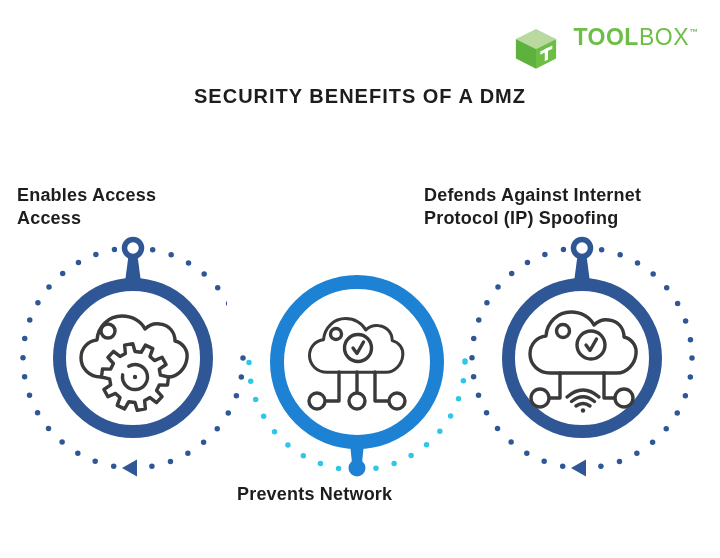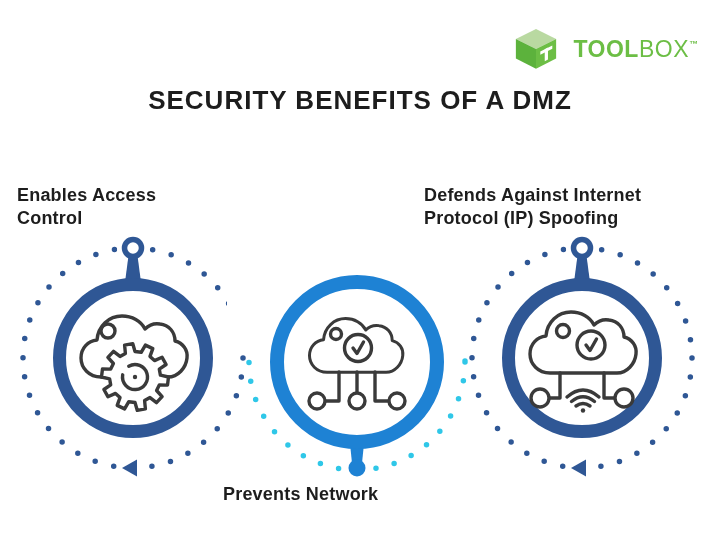--- a/index.html
+++ b/index.html
@@ -5,33 +5,33 @@
   :root{
     --navy:#2f5795; --azure:#1e82d4; --cyan:#2fc7e8;
     --icon_stroke:#3a3a3a; --text:#1d1d1d;
     --logo_green:#6cbe45; --logo_green_light:#b9d9a1; --logo_green_dark:#5cb23c;
     --background:#ffffff;
   }
   html,body{margin:0;padding:0;background:#e8e8e8;}
   .stage{position:relative;width:720px;height:558px;background:var(--background);
          font-family:"Liberation Sans",sans-serif;overflow:hidden;margin:0 auto;}
   
-  .logo{position:absolute;top:26px;right:22px;display:flex;align-items:center;gap:14px;}
+  .logo{position:absolute;top:26px;right:22px;display:flex;align-items:flex-start;gap:14px;}
   .brand-text{font-size:23px;font-weight:700;color:var(--logo_green);letter-spacing:.5px;line-height:1;}
   .brand-text .b2{font-weight:400;}
   .brand-text sup{font-size:9px;font-weight:700;vertical-align:10px;letter-spacing:0;}
   
   .title{position:absolute;top:85px;left:0;right:0;text-align:center;
-         font-size:26px;font-weight:700;letter-spacing:1px;color:var(--text);margin:0;}
+         font-size:20px;font-weight:700;letter-spacing:1px;color:var(--text);margin:0;}
   
   .label{position:absolute;text-align:left;font-size:18px;font-weight:700;
          line-height:23px;color:var(--text);letter-spacing:.2px;}
   #label-left{left:17px;top:184px;width:240px;}
   #label-right{left:424px;top:184px;width:308px;}
-  #label-center{left:223px;top:483px;width:240px;}
+  #label-center{left:237px;top:483px;width:240px;}
   
   .med{position:absolute;width:260px;height:260px;}
   #med-left{left:3px;top:228px;}
   #med-center{left:227px;top:232px;}
   #med-right{left:452px;top:228px;}
   .dots{fill:none;stroke-width:5.5;stroke-linecap:round;stroke-dasharray:0 19.2;}
   .dots-navy{stroke:var(--navy);}
   .dots-cyan{stroke:var(--cyan);stroke-dasharray:0 18.8;}
   .ring{fill:#fff;stroke-width:13;}
   .ring-navy{stroke:var(--navy);}
@@ -58,21 +58,21 @@
         <rect x="4.6" y="0" width="3.4" height="12.5" fill="#fff"></rect>
       </g>
     </svg>
     <div class="brand-text"><span class="b1">TOOL</span><span class="b2">BOX</span><sup>™</sup></div>
   </div>
 
   <h1 class="title">SECURITY BENEFITS OF A DMZ</h1>
 
   <div class="label" id="label-left">
     <div>Enables Access</div>
-    <div>Control</div>
+    <div>Access</div>
   </div>
   <div class="label" id="label-right">
     <div>Defends Against Internet</div>
     <div>Protocol (IP) Spoofing</div>
   </div>
   <div class="label" id="label-center">
     <div>Prevents Network</div>
   </div>
 
   <svg class="med" id="med-left" viewBox="-130 -130 260 260">

